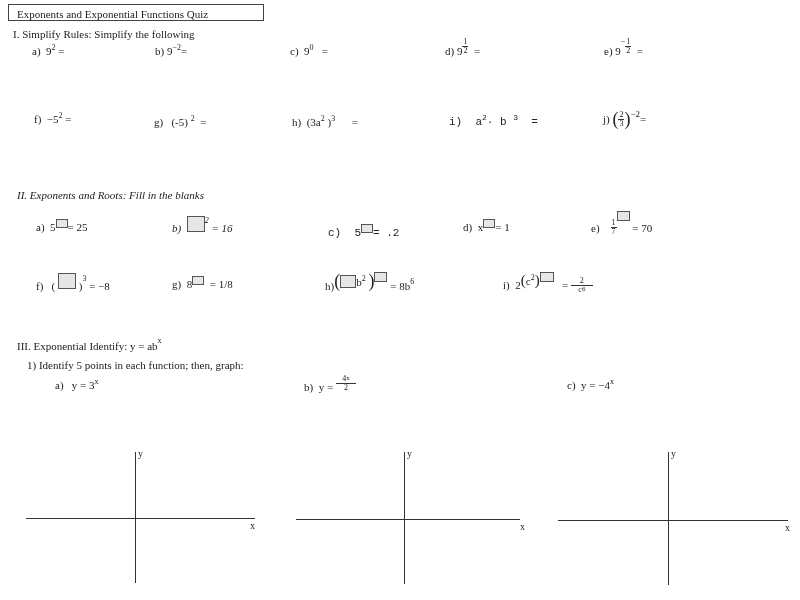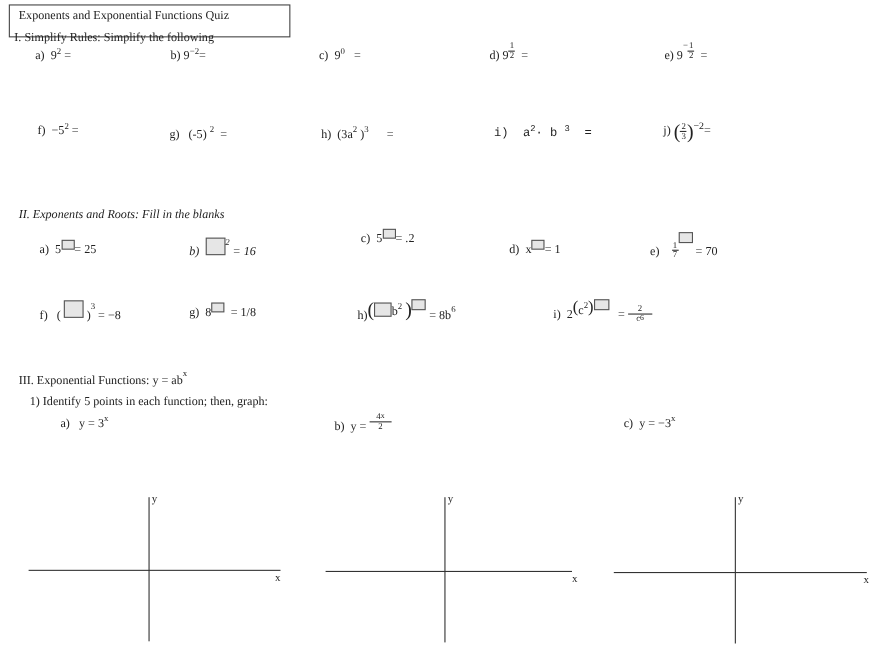--- a/index.html
+++ b/index.html
@@ -1,19 +1,19 @@
 <!DOCTYPE html>
 <html><head>
 <meta charset="utf-8">
 <style>
   html, body { margin:0; padding:0; background:#fff; }
   body { width:800px; height:600px; position:relative; overflow:hidden;
          font-family:"Liberation Serif","DejaVu Serif",serif; color:#222; font-size:11px; }
   .abs { position:absolute; white-space:nowrap; line-height:1; }
-  .title-box { position:absolute; left:8px; top:4px; width:256px; height:30px;
+  .title-box { position:absolute; left:8px; top:4px; width:256px; height:17px;
                border:1px solid #444; box-sizing:border-box; }
   .title-box span { position:absolute; left:8px; top:3px; font-size:11px; }
   .hdr { font-size:11px; }
   .sup { font-size:8px; position:relative; top:-5px; }
   .frac { display:inline-block; vertical-align:middle; text-align:center; font-size:8px; line-height:1; }
   .frac .num { display:block; border-bottom:1px solid #333; padding:0 1px; }
   .frac .den { display:block; }
   .blank { display:inline-block; border:1px solid #555; background:#e6e6e6; box-sizing:border-box; vertical-align:middle; }
   .blank.sm { width:12px; height:9px; }
   .blank.lg { width:18px; height:16px; }
@@ -85,21 +85,21 @@
 
 <div class="abs" style="left:36px;top:222px;">
   <span>a)</span>&nbsp;
   <span>5</span><span class="blank sm" style="position:relative;top:-5px;"></span><span>= 25</span>
 </div>
 <div class="abs" style="left:172px;top:216px;font-style:italic;">
   <span style="position:relative;top:5px;">b)</span>&nbsp;
   <span class="blank lg"></span><span class="sup" style="top:-4px;">2</span>
   <span style="position:relative;top:5px;">= 16</span>
 </div>
-<div class="abs" style="left:328px;top:212px;">
+<div class="abs" style="left:328px;top:228px;font-family:Liberation Mono, monospace;">
   <span>c)</span>&nbsp;
   <span>5</span><span class="blank sm" style="position:relative;top:-5px;"></span><span>= .2</span>
 </div>
 <div class="abs" style="left:463px;top:222px;">
   <span>d)</span>&nbsp;
   <span>x</span><span class="blank sm" style="position:relative;top:-5px;"></span><span>= 1</span>
 </div>
 <div class="abs" style="left:591px;top:211px;">
   <span style="position:relative;top:10px;">e)</span>&nbsp;&nbsp;&nbsp;
   <span class="frac" style="position:relative;top:8px;"><span class="num">1</span><span class="den">7</span></span><span class="blank sm" style="width:13px;height:10px;vertical-align:top;"></span>
@@ -121,36 +121,36 @@
   <span style="position:relative;top:6px;margin-top:40px;">=  8b</span><span class="sup" style="top:0px;">6</span>
 </div>
 <div class="abs" style="left:503px;top:272px;">
   <span style="position:relative;top:6px;">i)</span>&nbsp;
   <span style="position:relative;top:6px;">2</span><span class="paren" style="font-size:15px;">(</span><span style="position:relative;top:2px;">c</span><span class="sup" style="top:-3px;">2</span><span class="paren" style="font-size:15px;">)</span><span class="blank sm" style="width:14px;height:10px;vertical-align:top;"></span>&nbsp;&nbsp;
   <span style="position:relative;top:6px;">=</span>
   <span class="frac" style="position:relative;top:5px;width:22px;"><span class="num">2</span><span class="den"><span>c</span><span style="font-size:7px;vertical-align:top;">6</span></span></span>
 </div>
 
 <div class="abs hdr" style="left:17px;top:341px;">
-  <span>III. Exponential Functions:  y = ab</span><span class="sup" style="top:-7px;">x</span>
+  <span>III. Exponential Identify:  y = ab</span><span class="sup" style="top:-7px;">x</span>
 </div>
 <div class="abs" style="left:27px;top:360px;font-family:Liberation Serif, serif;">1) Identify 5 points in each function; then, graph:</div>
 
 <div class="abs" style="left:55px;top:380px;">
   <span>a)</span>&nbsp;&nbsp;
   <span>y = 3</span><span class="sup">x</span>
 </div>
 <div class="abs" style="left:304px;top:373px;">
   <span style="position:relative;top:7px;">b)</span>&nbsp;
   <span style="position:relative;top:7px;">y =</span>
   <span class="frac" style="width:20px;position:relative;top:2px;"><span class="num"><span>4</span><span style="font-size:7px;vertical-align:top;">x</span></span><span class="den">2</span></span>
 </div>
 <div class="abs" style="left:567px;top:380px;">
   <span>c)</span>&nbsp;
-  <span>y = −3</span><span class="sup">x</span>
+  <span>y = −4</span><span class="sup">x</span>
 </div>
 
 <div>
   <div class="axis-h" style="left:26px;top:518px;width:229px;"></div>
   <div class="axis-v" style="left:135px;top:452px;height:131px;"></div>
   <span class="axlbl" style="left:138px;top:448px;">y</span>
   <span class="axlbl" style="left:250px;top:520px;">x</span>
 </div>
 
 <div>

